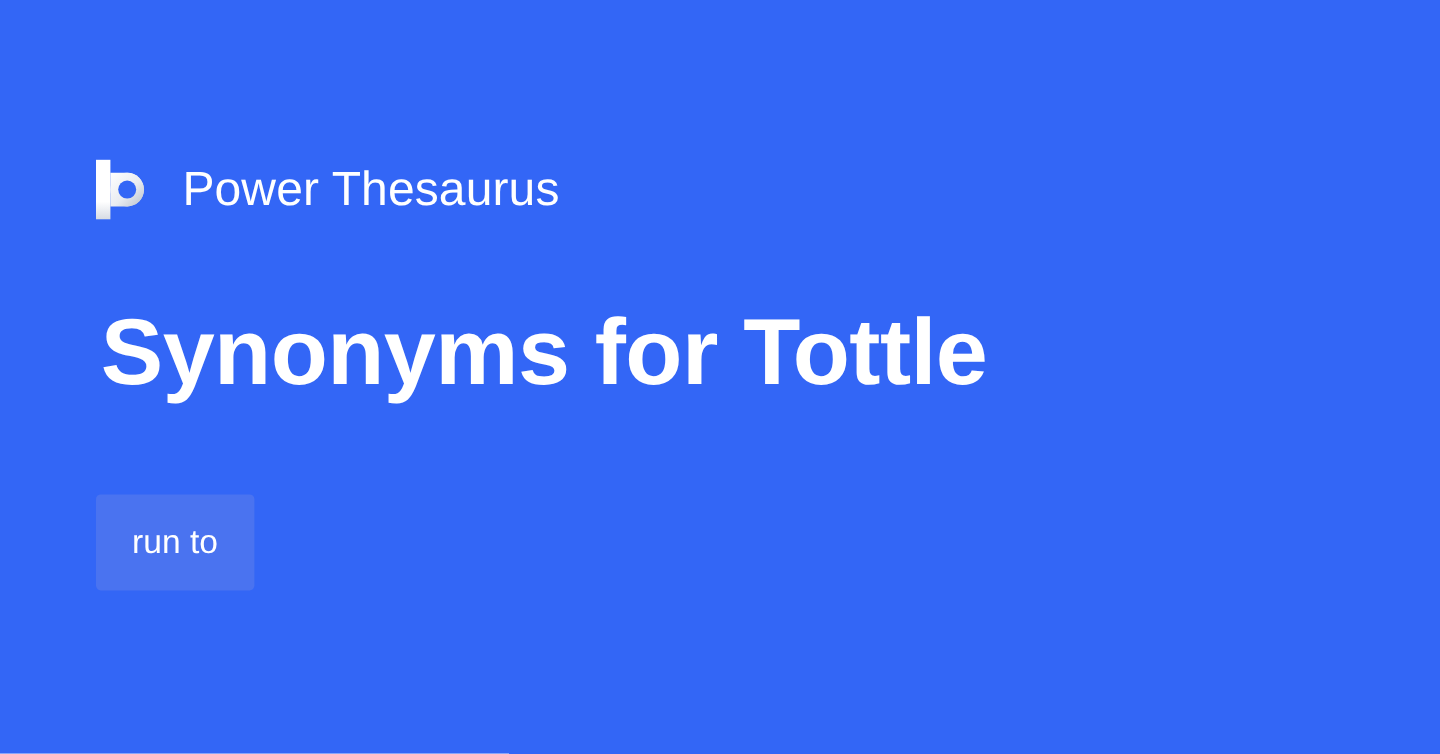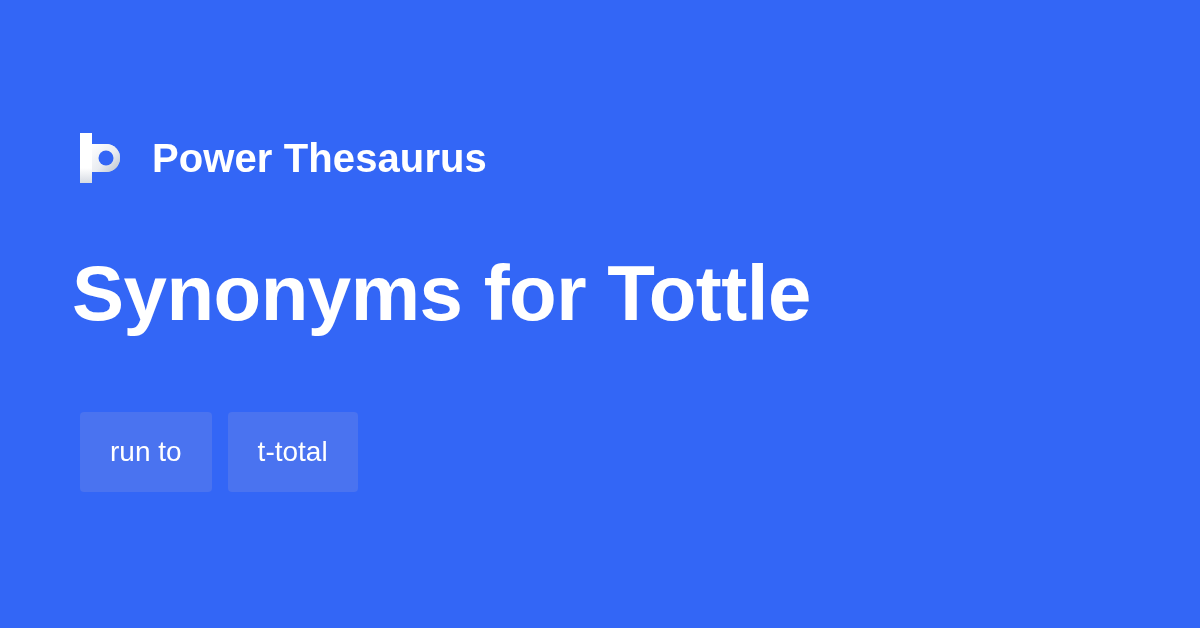--- a/index.html
+++ b/index.html
@@ -36,30 +36,30 @@
     width: 44px;
     height: 50px;
     display: block;
     flex: 0 0 auto;
   }
 
   .brand-name {
     margin-left: 28px;
     font-size: 40px;
     line-height: 1;
-    font-weight: 700;
+    font-weight: 400;
     color: #ffffff;
     letter-spacing: 0.1px;
     white-space: nowrap;
   }
 
   
   .headline {
     position: absolute;
-    left: 72px;
+    left: 84px;
     top: 250px;
     margin: 0;
     font-size: 78px;
     line-height: 86px;
     font-weight: 700;
     color: #ffffff;
     letter-spacing: -0.5px;
     white-space: nowrap;
   }
 
@@ -119,16 +119,15 @@
         <circle cx="26" cy="25" r="7.5" fill="#3366f6"></circle>
       </svg>
     </span>
     <span class="brand-name">Power Thesaurus</span>
   </div>
 
   <h1 class="headline">Synonyms for Tottle</h1>
 
   <div class="chips">
     <div class="chip">run to</div>
-    <div class="chip">t-total</div>
   </div>
 
 </div>
 
 </body></html>

